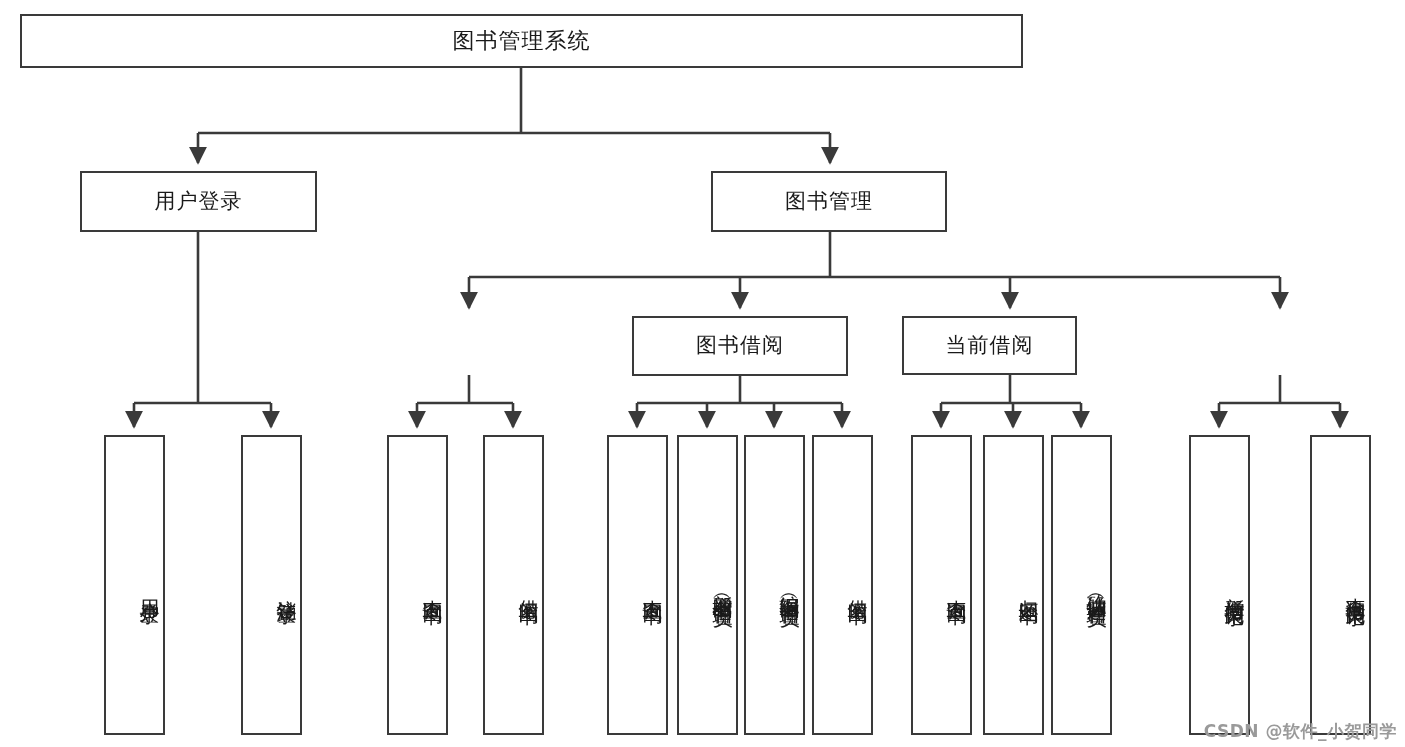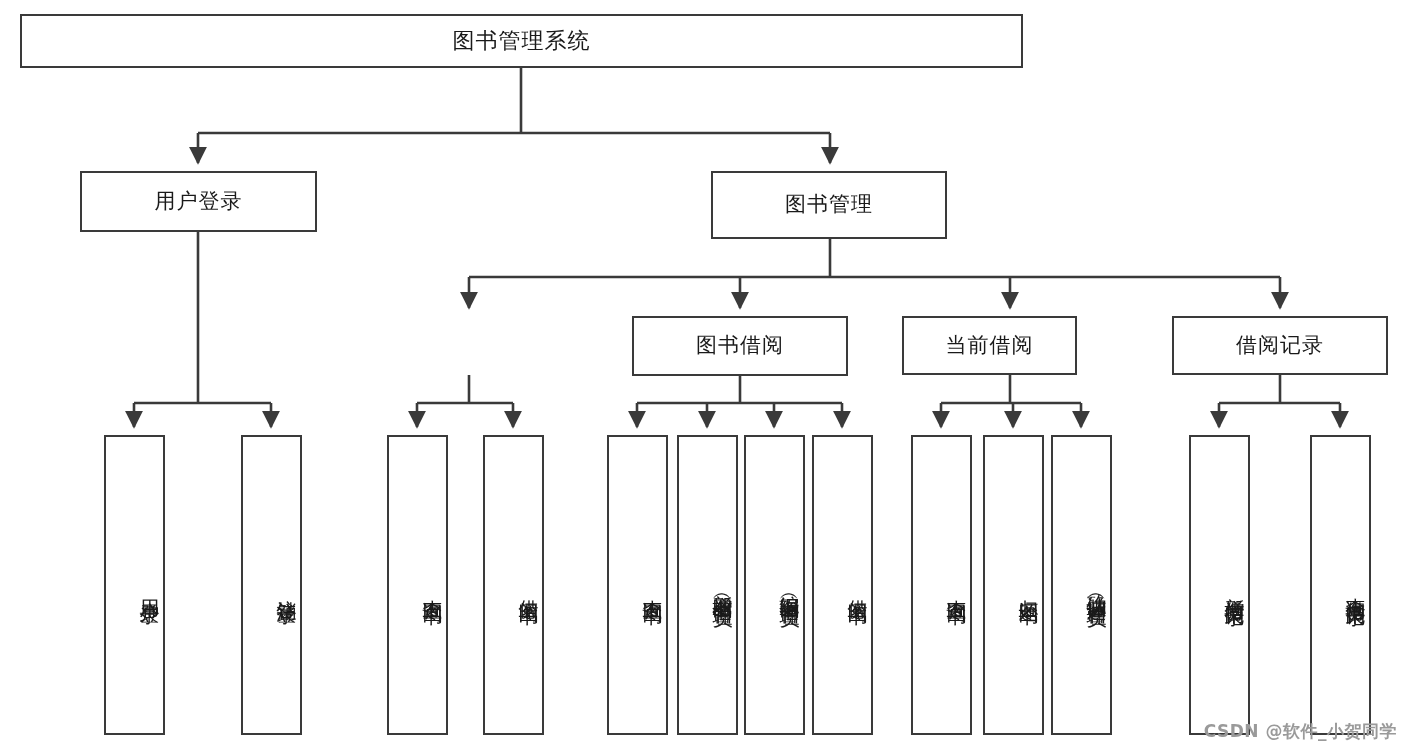--- a/index.html
+++ b/index.html
@@ -126,32 +126,29 @@
     </g>
   </svg>
 
   <div class="node horiz root" style="left:20px;top:14px;width:1003px;height:54px;">
     <span class="label">图书管理系统</span>
   </div>
 
   <div class="node horiz" style="left:80px;top:171px;width:237px;height:61px;">
     <span class="label">用户登录</span>
   </div>
-  <div class="node horiz" style="left:711px;top:171px;width:236px;height:68px;">
+  <div class="node horiz" style="left:711px;top:171px;width:236px;height:61px;">
     <span class="label">图书管理</span>
   </div>
 
   <div class="node horiz" style="left:632px;top:316px;width:216px;height:60px;">
     <span class="label">图书借阅</span>
   </div>
   <div class="node horiz" style="left:902px;top:316px;width:175px;height:59px;">
     <span class="label">当前借阅</span>
-  </div>
-  <div class="node horiz" style="left:1172px;top:316px;width:216px;height:59px;">
-    <span class="label">借阅记录</span>
   </div>
 
   <div class="node vert" style="left:104px;top:435px;width:61px;height:300px;">
     <span class="label">用户登录</span>
   </div>
   <div class="node vert" style="left:241px;top:435px;width:61px;height:300px;">
     <span class="label">注销登录</span>
   </div>
 
   <div class="node vert" style="left:387px;top:435px;width:61px;height:300px;">

